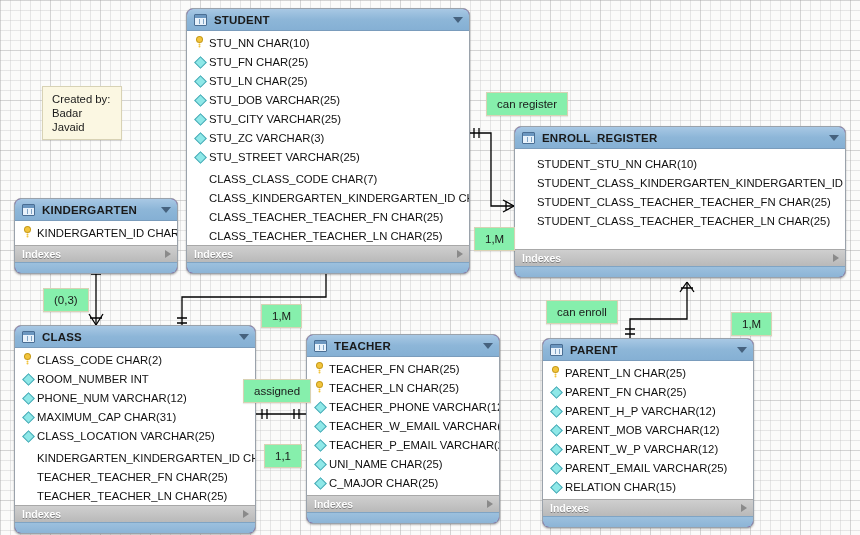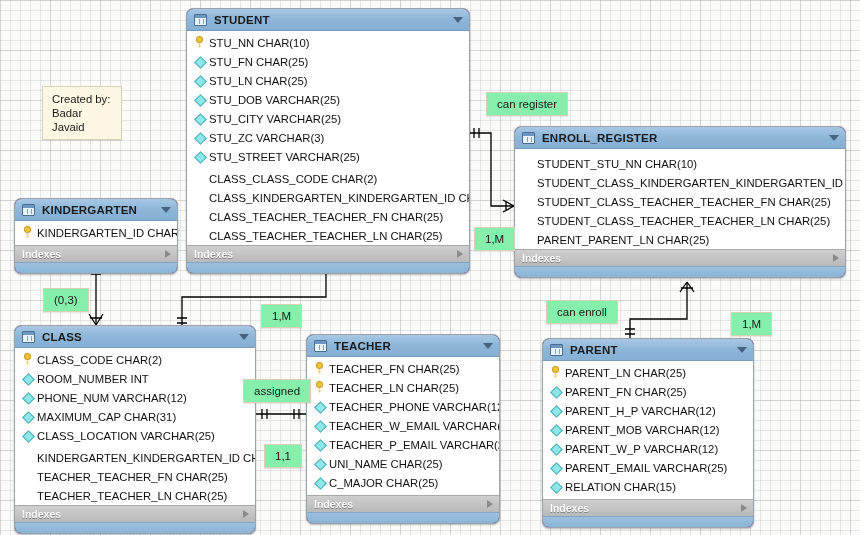--- a/index.html
+++ b/index.html
@@ -231,21 +231,21 @@
           <div class="row">
             <span class="ico attr"></span>
             <span>STU_ZC VARCHAR(3)</span>
           </div>
           <div class="row">
             <span class="ico attr"></span>
             <span>STU_STREET VARCHAR(25)</span>
           </div>
           <div class="row fk">
             <span class="ico none"></span>
-            <span>CLASS_CLASS_CODE CHAR(2)</span>
+            <span>CLASS_CLASS_CODE CHAR(7)</span>
           </div>
           <div class="row fk">
             <span class="ico none"></span>
             <span>CLASS_KINDERGARTEN_KINDERGARTEN_ID CHAR(5)</span>
           </div>
           <div class="row fk">
             <span class="ico none"></span>
             <span>CLASS_TEACHER_TEACHER_FN CHAR(25)</span>
           </div>
           <div class="row fk">
@@ -295,21 +295,20 @@
           <div class="row fk">
             <span class="ico none"></span>
             <span>STUDENT_CLASS_TEACHER_TEACHER_FN CHAR(25)</span>
           </div>
           <div class="row fk">
             <span class="ico none"></span>
             <span>STUDENT_CLASS_TEACHER_TEACHER_LN CHAR(25)</span>
           </div>
           <div class="row fk">
             <span class="ico none"></span>
-            <span>PARENT_PARENT_LN CHAR(25)</span>
           </div>
         </div>
         <div class="tbl-foot">
           <span class="foot-label">Indexes</span>
           <span class="foot-caret"></span>
         </div>
         <div class="tbl-strip"></div>
       </div>
       <div class="tbl" style="left: 14px; top: 325px; width: 242px;">
         <div class="tbl-hdr">

